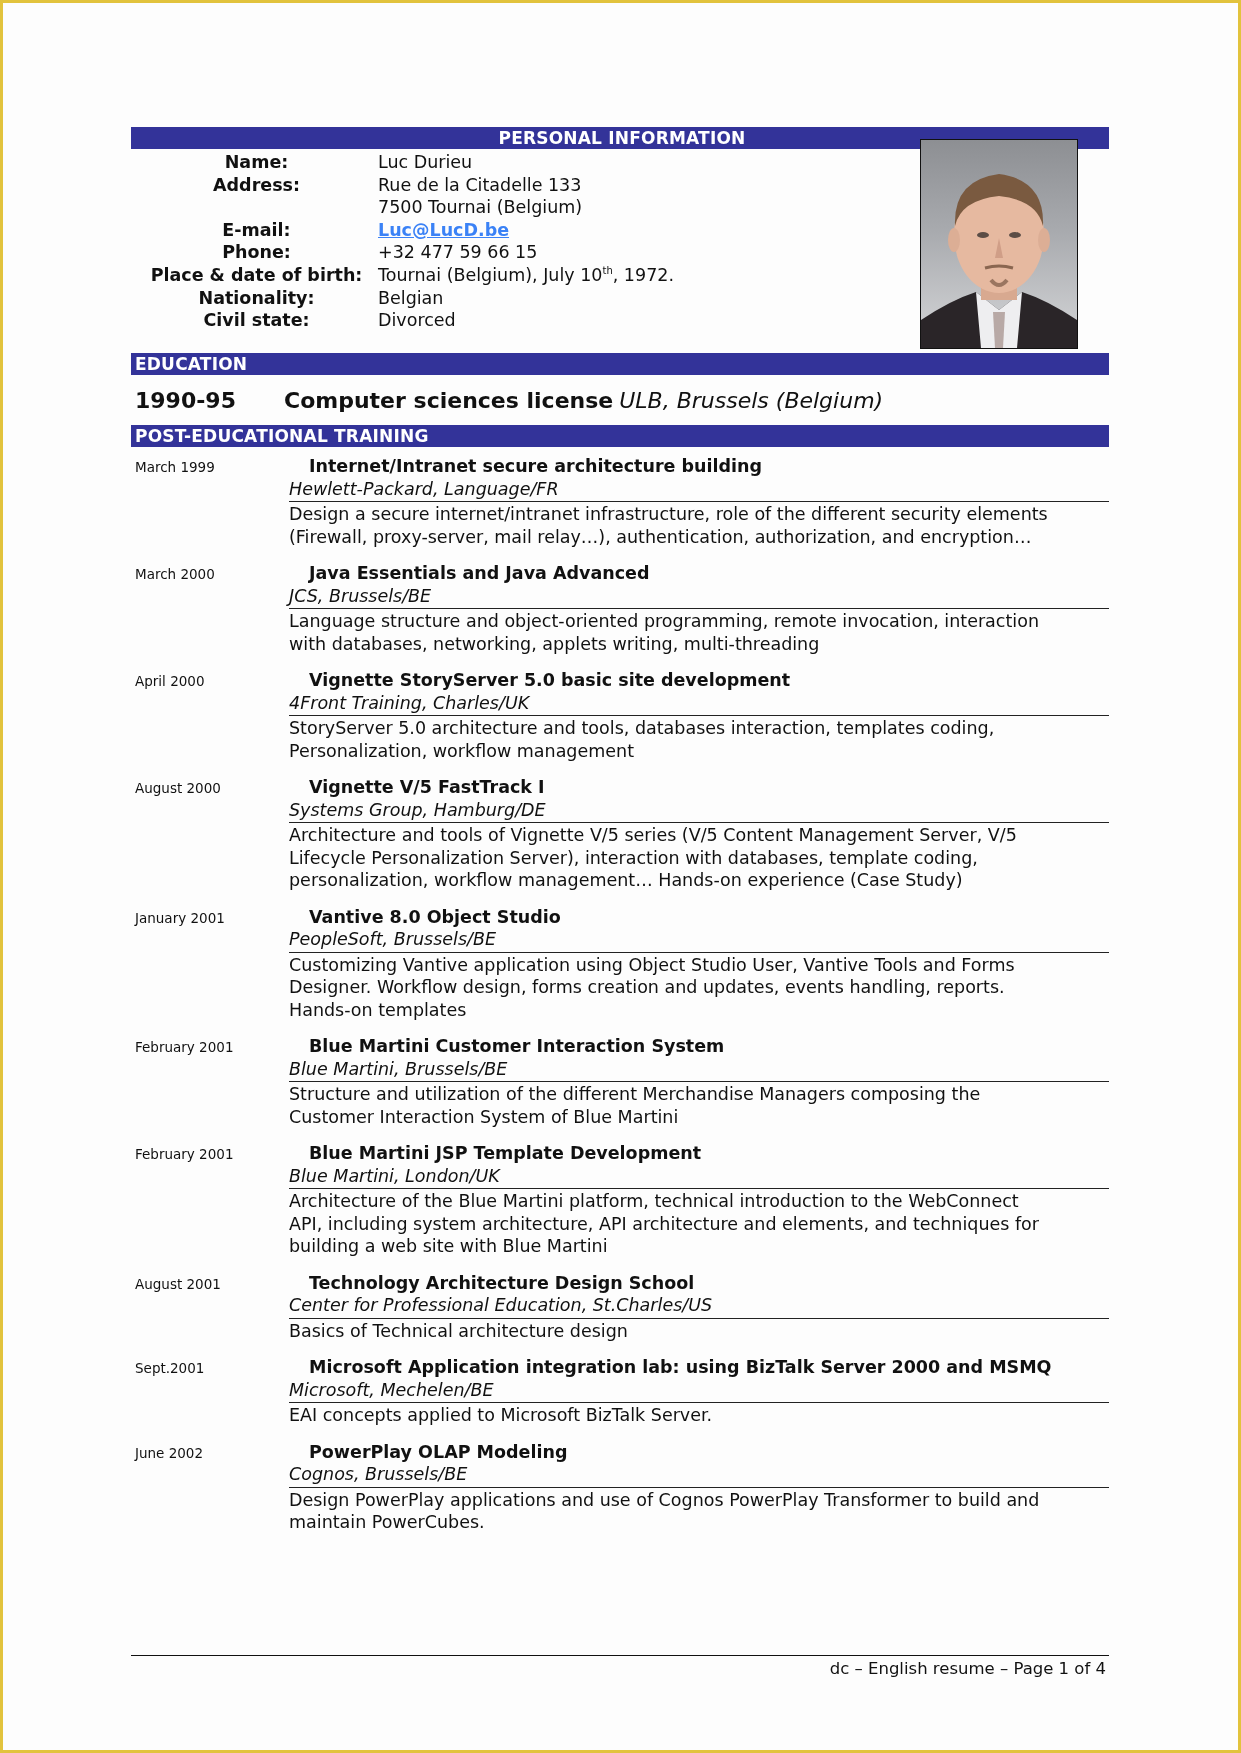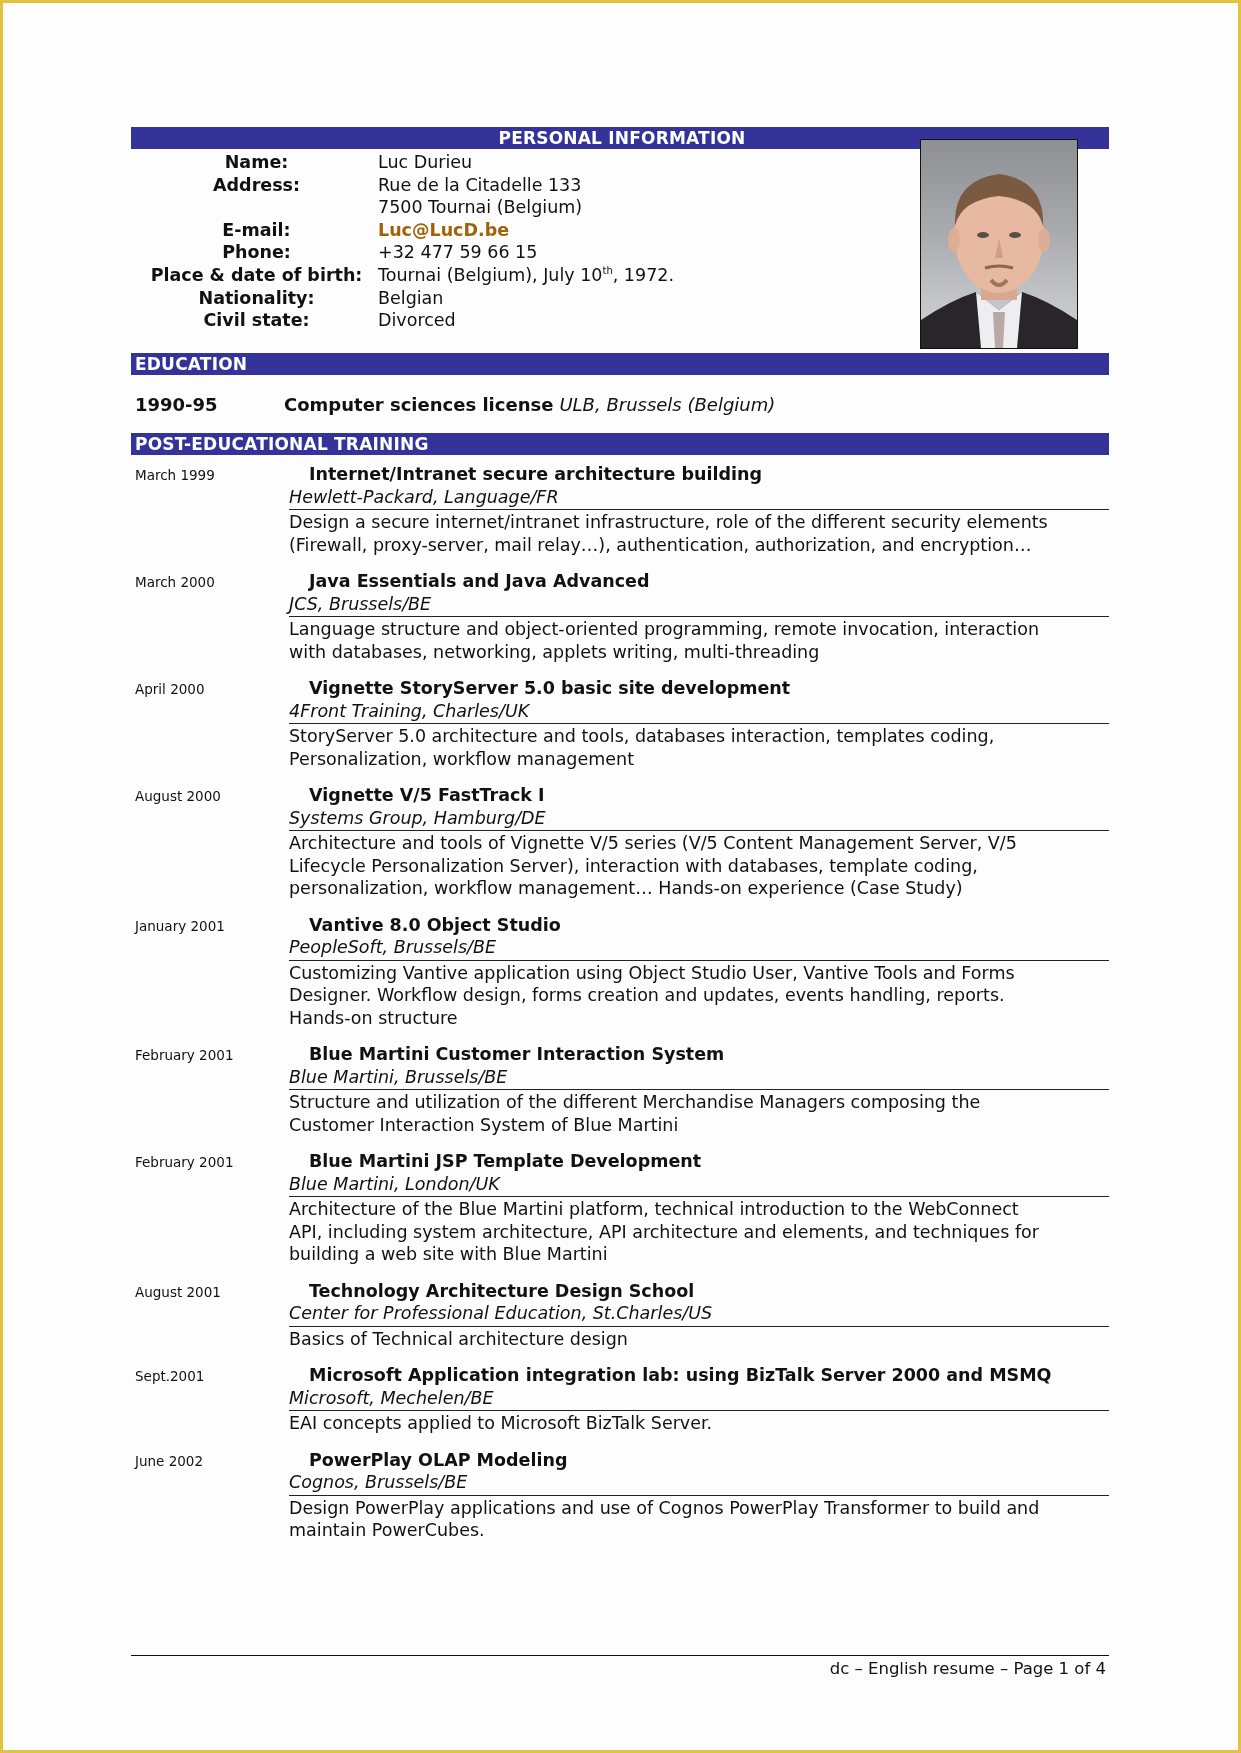--- a/index.html
+++ b/index.html
@@ -29,32 +29,32 @@
     padding-left: 4px;
     letter-spacing: 0.2px;
   }
 
   
   .personal { position: relative; height: 226px; text-align: center; }
   .info-table { position: absolute; left: 4px; top: 24px; font-size: 17.5px; line-height: 22.6px; }
   .info-row { display: flex; }
   .info-label { width: 243px; font-weight: bold; }
   .info-value { }
-  .info-value a { color: #a16207; font-weight: bold; }
+  .info-value a { color: #3b82f6; font-weight: bold; text-decoration: underline; }
   .info-value sup { font-size: 10px; vertical-align: 7px; line-height: 0; }
   .photo {
     position: absolute; left: 789px; top: 12px;
     width: 156px; height: 208px;
     border: 1px solid #111;
     background: linear-gradient(180deg, #8d8f93 0%, #a9abaf 45%, #d6d7d9 100%);
     overflow: hidden;
   }
 
   
-  .edu-row { display: flex; font-size: 18px; height: 58px; align-items: center; padding-left: 4px; }
+  .edu-row { display: flex; font-size: 22px; height: 50px; align-items: center; padding-left: 4px; }
   .edu-year { width: 149px; font-weight: bold; }
   .edu-title { font-weight: bold; }
   .edu-place { font-style: italic; margin-left: 6px; }
 
   
   .training { padding-top: 8px; }
   .entry { display: flex; margin-bottom: 14px; }
   .entry-date { width: 154px; padding-left: 4px; font-size: 13.5px; padding-top: 4px; flex-shrink: 0; }
   .entry-body { flex: 1; font-size: 17.5px; line-height: 22.5px; }
   .entry-title { font-weight: bold; margin-left: 20px; }
@@ -198,21 +198,21 @@
   </div>
 
   <div class="entry">
     <div class="entry-date">January 2001</div>
     <div class="entry-body">
       <div class="entry-title">Vantive 8.0 Object Studio</div>
       <div class="entry-place">PeopleSoft, Brussels/BE</div>
       <div class="entry-desc">
             <div>Customizing Vantive application using Object Studio User, Vantive Tools and Forms</div>
             <div>Designer. Workflow design, forms creation and updates, events handling, reports.</div>
-            <div>Hands-on structure</div>
+            <div>Hands-on templates</div>
           </div>
     </div>
   </div>
 
   <div class="entry">
     <div class="entry-date">February 2001</div>
     <div class="entry-body">
       <div class="entry-title">Blue Martini Customer Interaction System</div>
       <div class="entry-place">Blue Martini, Brussels/BE</div>
       <div class="entry-desc">

